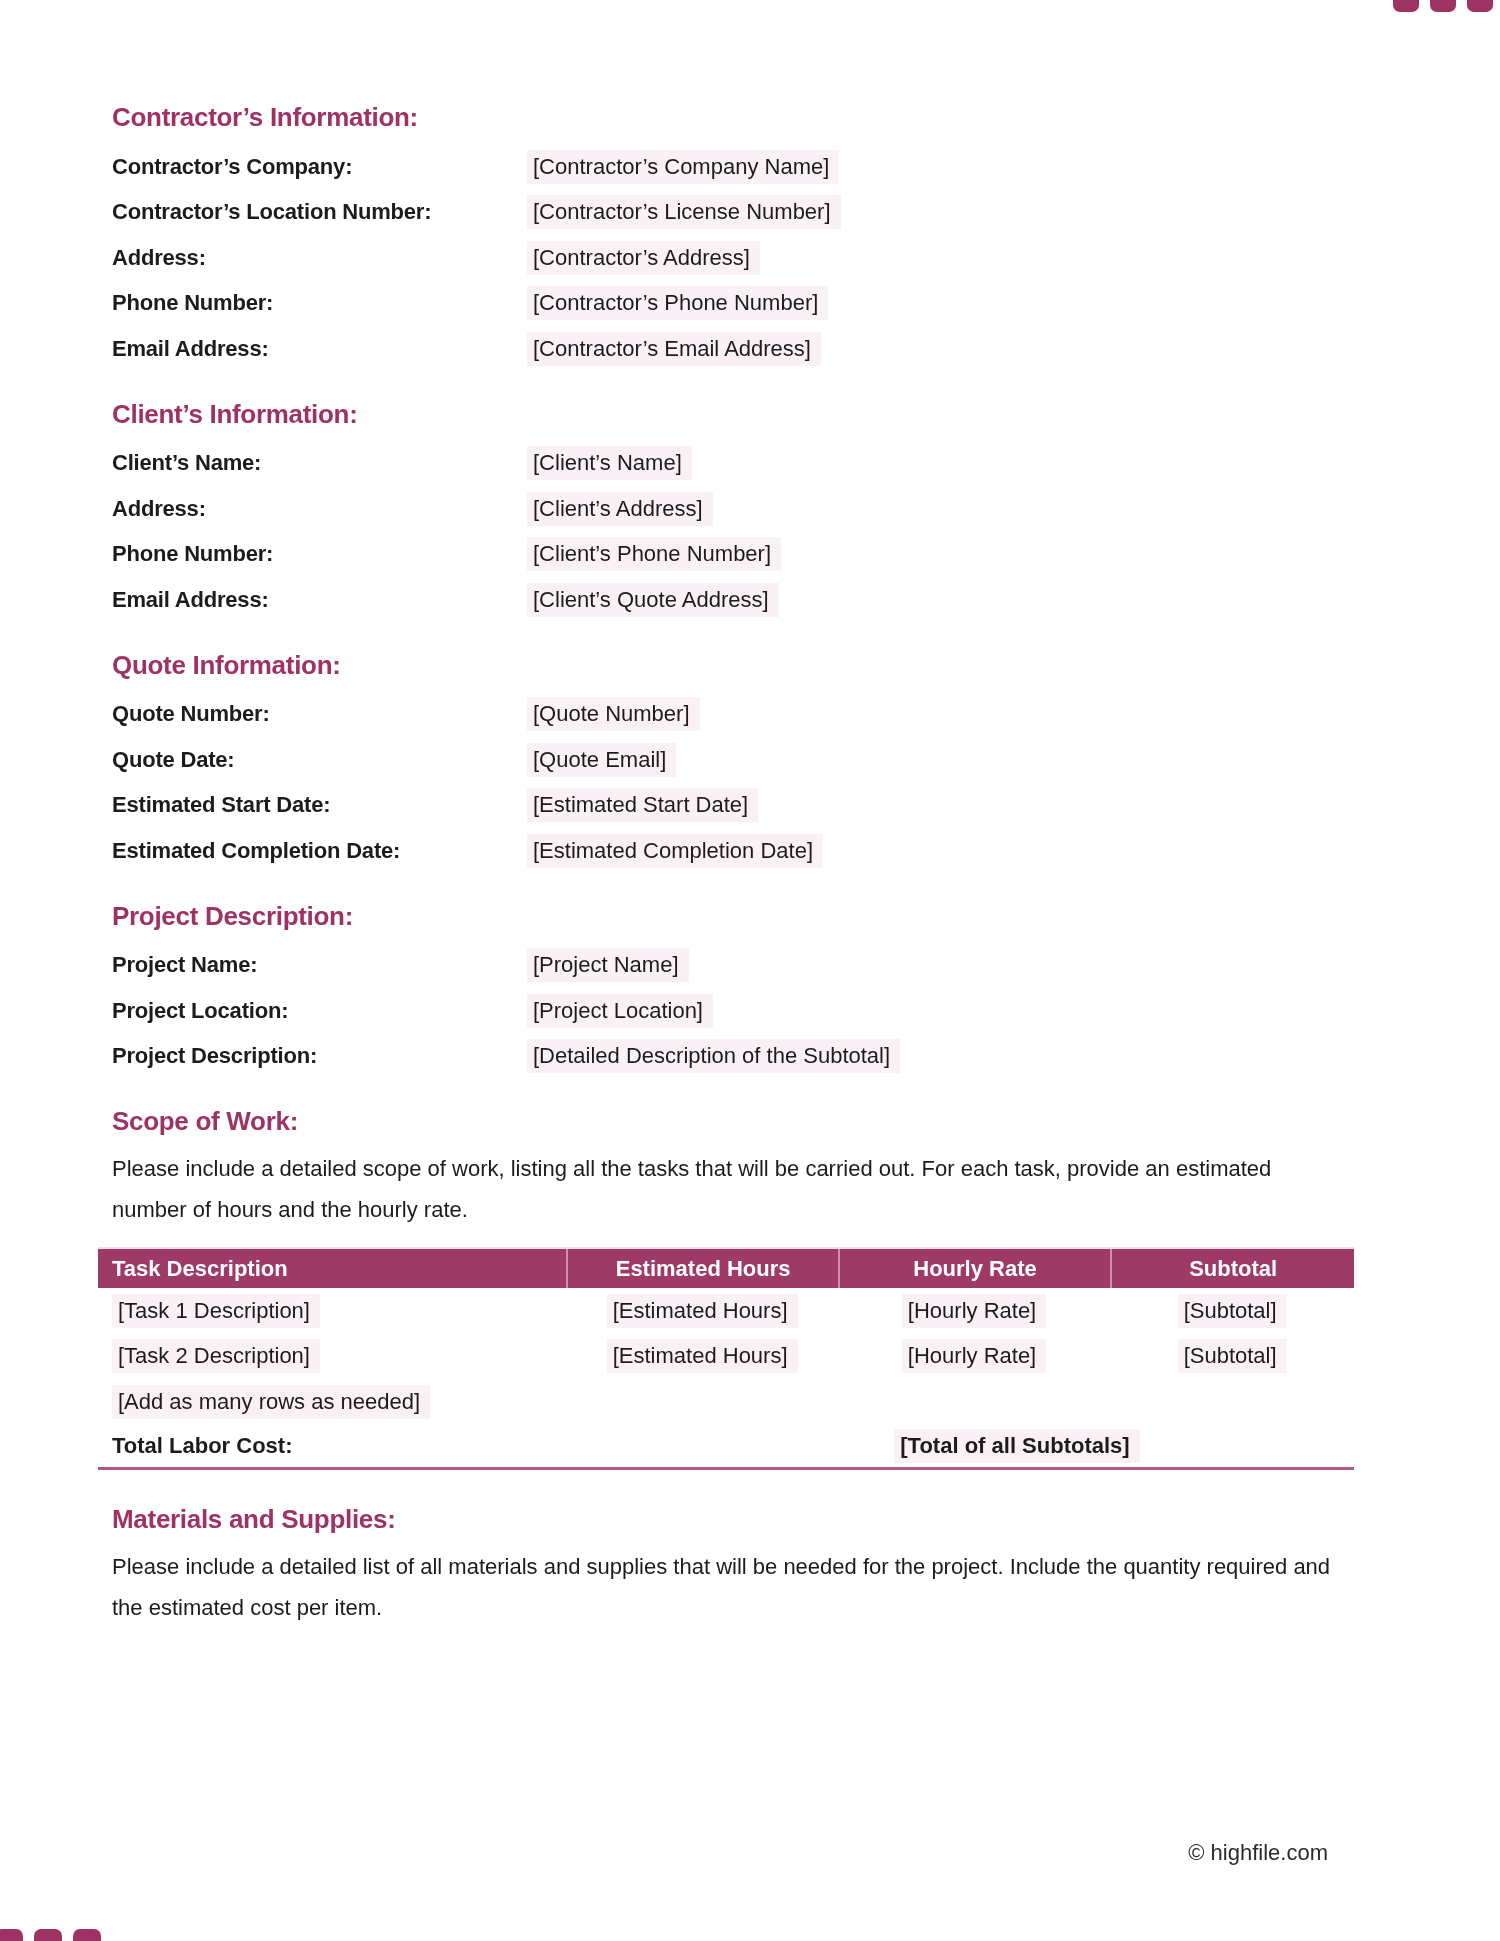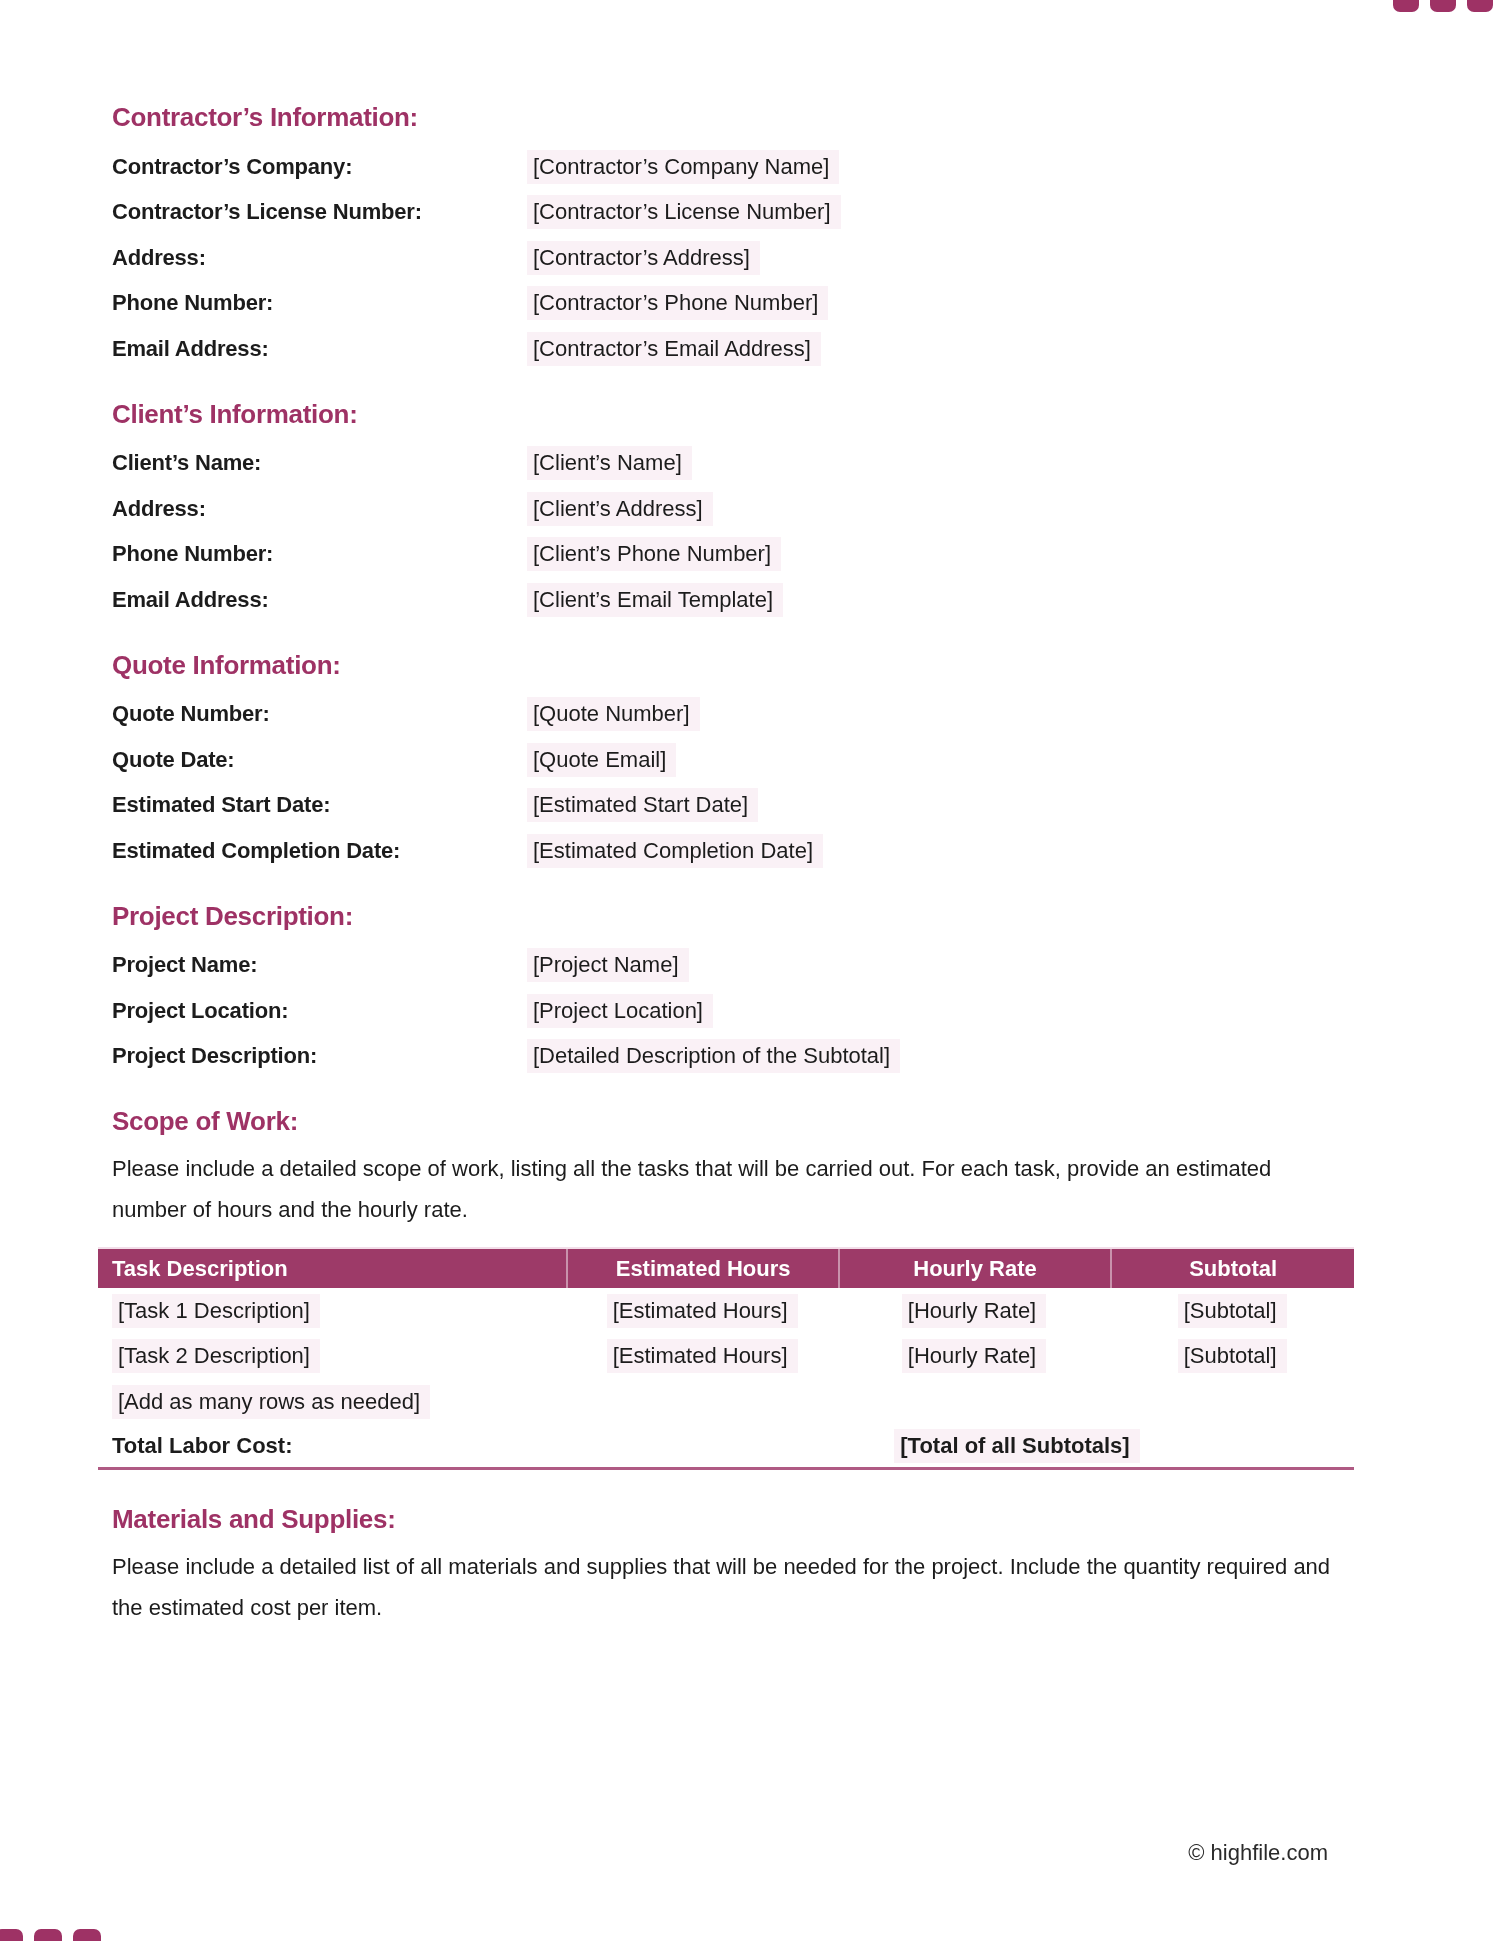--- a/index.html
+++ b/index.html
@@ -89,21 +89,21 @@
 
   <div class="content">
 
     <section>
       <h2 class="sec-heading first">Contractor’s Information:</h2>
       <div class="frow">
         <span class="flabel">Contractor’s Company:</span>
         <span class="hl">[Contractor’s Company Name]</span>
       </div>
       <div class="frow">
-        <span class="flabel">Contractor’s License Number:</span>
+        <span class="flabel">Contractor’s Location Number:</span>
         <span class="hl">[Contractor’s License Number]</span>
       </div>
       <div class="frow">
         <span class="flabel">Address:</span>
         <span class="hl">[Contractor’s Address]</span>
       </div>
       <div class="frow">
         <span class="flabel">Phone Number:</span>
         <span class="hl">[Contractor’s Phone Number]</span>
       </div>
@@ -122,21 +122,21 @@
       <div class="frow">
         <span class="flabel">Address:</span>
         <span class="hl">[Client’s Address]</span>
       </div>
       <div class="frow">
         <span class="flabel">Phone Number:</span>
         <span class="hl">[Client’s Phone Number]</span>
       </div>
       <div class="frow">
         <span class="flabel">Email Address:</span>
-        <span class="hl">[Client’s Email Template]</span>
+        <span class="hl">[Client’s Quote Address]</span>
       </div>
     </section>
 
     <section>
       <h2 class="sec-heading">Quote Information:</h2>
       <div class="frow">
         <span class="flabel">Quote Number:</span>
         <span class="hl">[Quote Number]</span>
       </div>
       <div class="frow">

